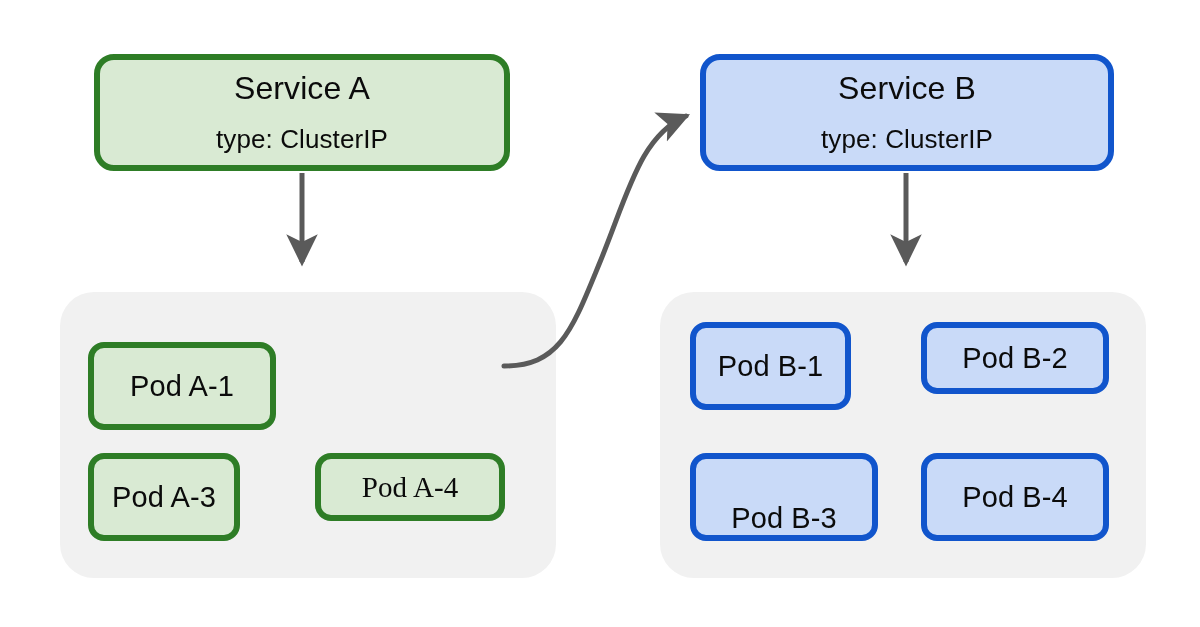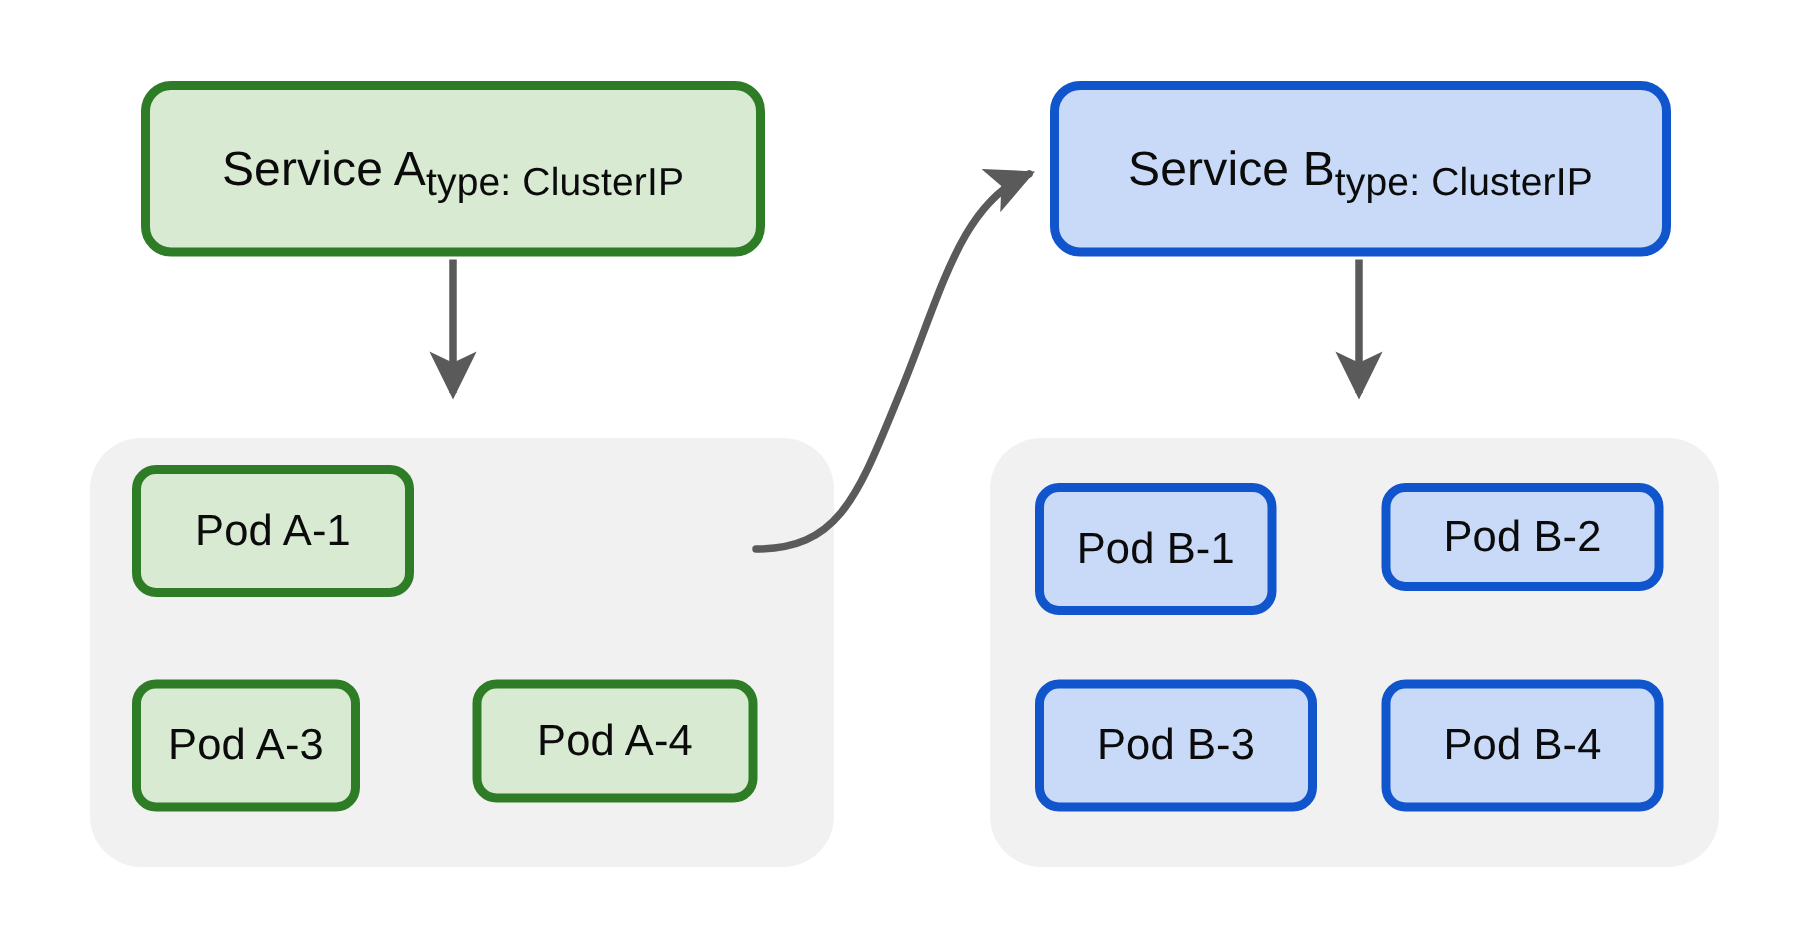--- a/index.html
+++ b/index.html
@@ -28,21 +28,21 @@
   }
   #group-a { left: 60px;  top: 292px; width: 496px; height: 286px; }
   #group-b { left: 660px; top: 292px; width: 486px; height: 286px; }
 
   
   .service-box {
     position: absolute;
     box-sizing: border-box;
     border-radius: 20px;
     display: flex;
-    flex-direction: row;
+    flex-direction: column;
     align-items: center;
     justify-content: center;
     text-align: center;
     line-height: 1.12;
   }
   #service-a {
     left: 94px; top: 54px; width: 416px; height: 117px;
     background: #D9EAD3;
     border: 6px solid #2E7D26;
   }
@@ -77,28 +77,28 @@
   }
   .pod-green {
     background: #D9EAD3;
     border: 6px solid #2E7D26;
   }
   .pod-blue {
     background: #C9DAF8;
     border: 6px solid #1155CC;
   }
   
-  #pod-a-1 { left: 88px;  top: 310px; width: 188px; height: 88px; }
+  #pod-a-1 { left: 88px;  top: 342px; width: 188px; height: 88px; }
   #pod-a-2 { left: 315px; top: 322px; width: 190px; height: 88px; }
   #pod-a-3 { left: 88px;  top: 453px; width: 152px; height: 88px; }
-  #pod-a-4 { left: 315px; top: 453px; width: 190px; height: 82px; }
+  #pod-a-4 { left: 315px; top: 453px; width: 190px; height: 68px; font-family: Liberation Serif, serif; }
   
   #pod-b-1 { left: 690px; top: 322px; width: 161px; height: 88px; justify-content: center; }
   #pod-b-2 { left: 921px; top: 322px; width: 188px; height: 72px; }
-  #pod-b-3 { left: 690px; top: 453px; width: 188px; height: 88px; }
+  #pod-b-3 { left: 690px; top: 453px; width: 188px; height: 88px; align-items: flex-end; }
   #pod-b-4 { left: 921px; top: 453px; width: 188px; height: 88px; }
 
   
   #connectors {
     position: absolute;
     left: 0; top: 0;
     width: 1200px; height: 627px;
     pointer-events: none;
   }
 </style>

